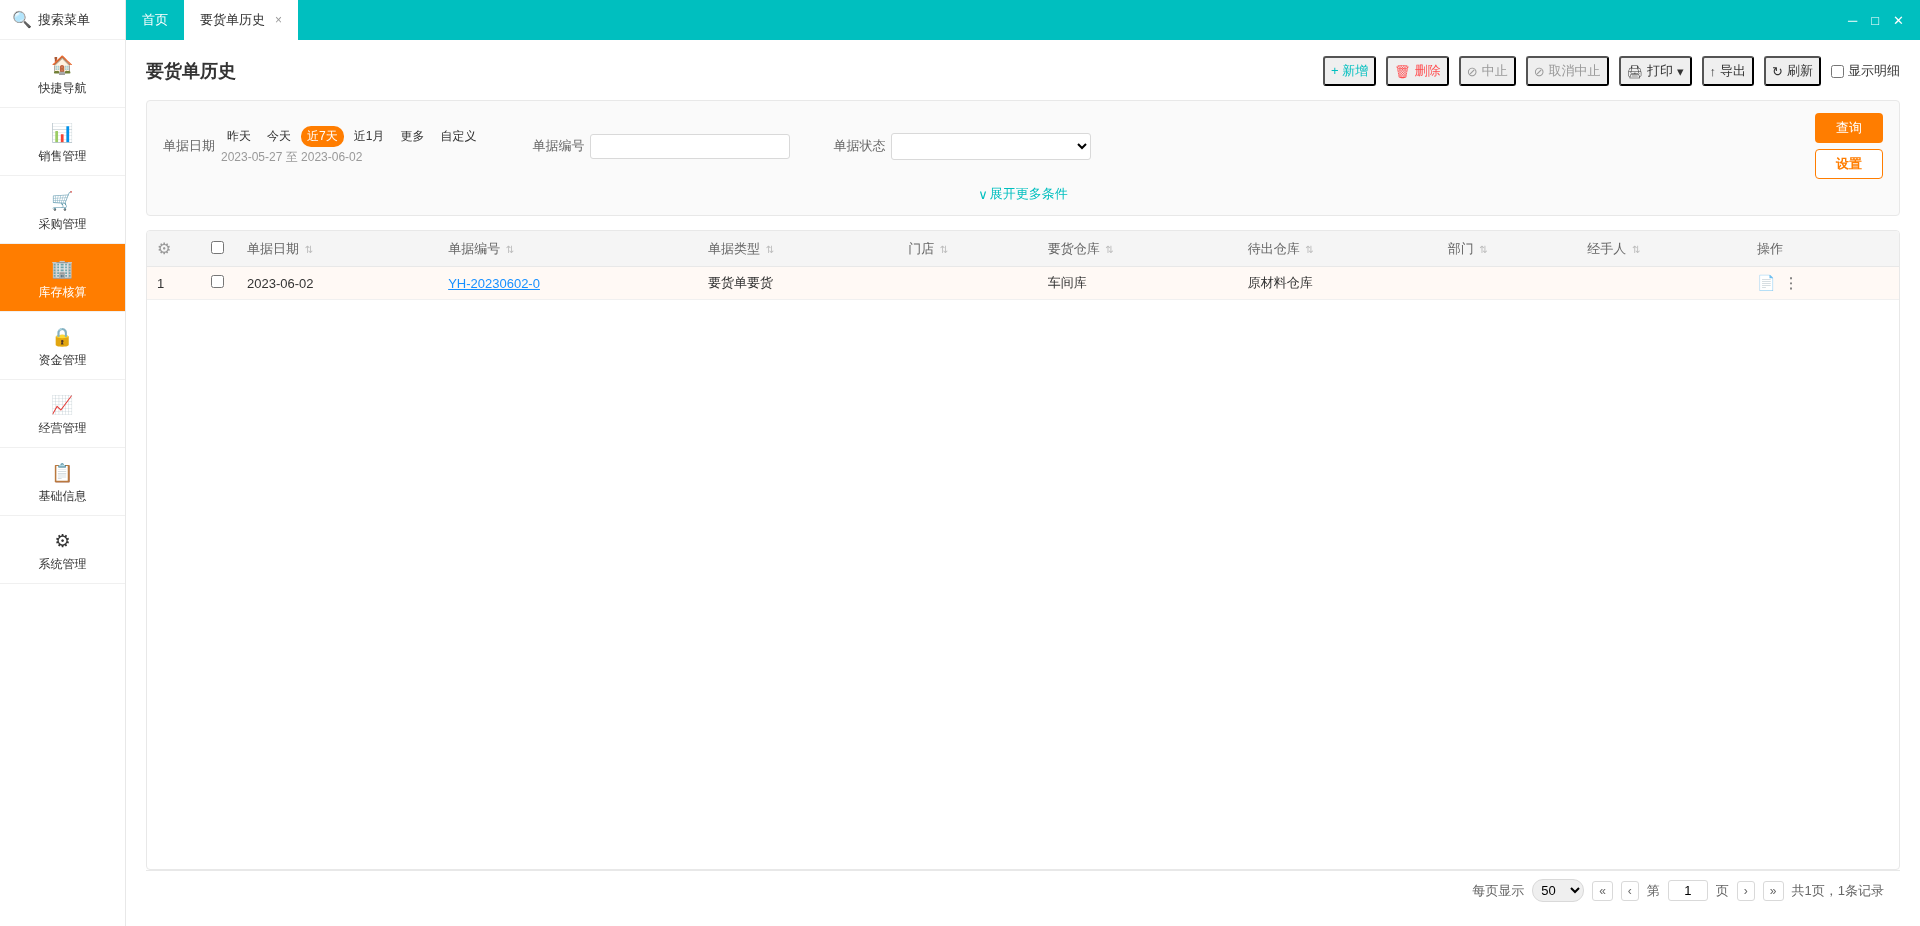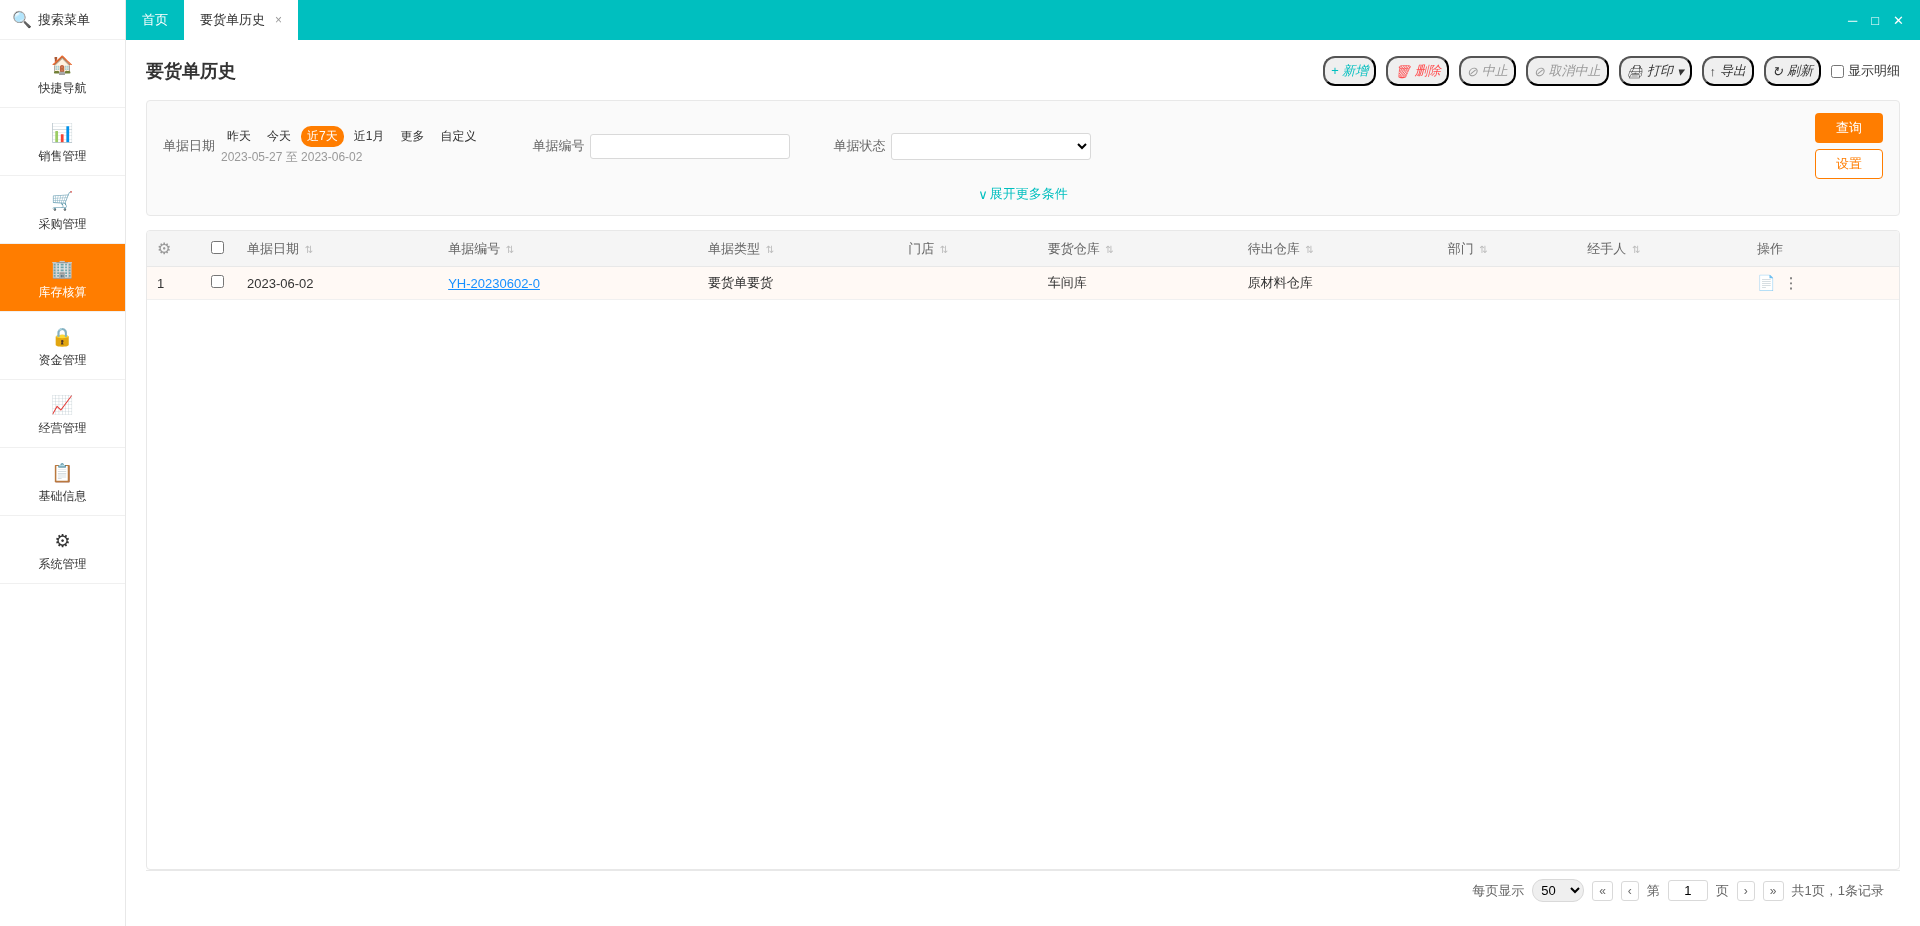--- a/index.html
+++ b/index.html
@@ -116,22 +116,21 @@
       gap: 10px;
     }
     .toolbar-btn {
       display: flex;
       align-items: center;
       gap: 4px;
       cursor: pointer;
       color: #333;
       font-size: 13px;
       padding: 4px 6px;
-      border-radius: 12px;
-      font-style: italic;
+      border-radius: 3px;
     }
     .toolbar-btn.new-btn { color: #00bfbf; }
     .toolbar-btn.del-btn { color: #ff4d4f; }
     .toolbar-btn.stop-btn { color: #999; }
     .toolbar-btn.cancel-btn { color: #999; }
     .toolbar-btn.print-btn { color: #333; }
     .toolbar-btn.export-btn { color: #333; }
     .toolbar-btn.refresh-btn { color: #333; }
     .toolbar-checkbox { display: flex; align-items: center; gap: 4px; color: #333; cursor: pointer; font-size: 13px; }
 
@@ -201,20 +200,21 @@
       font-size: 13px;
     }
     .setting-btn {
       background: #fff;
       color: #ff7d00;
       border: 1px solid #ff7d00;
       border-radius: 4px;
       padding: 5px 20px;
       cursor: pointer;
       font-size: 13px;
+      font-weight: bold;
     }
     .filter-actions {
       display: flex;
       flex-direction: column;
       gap: 6px;
       margin-left: auto;
     }
 
     
     .table-wrap {

